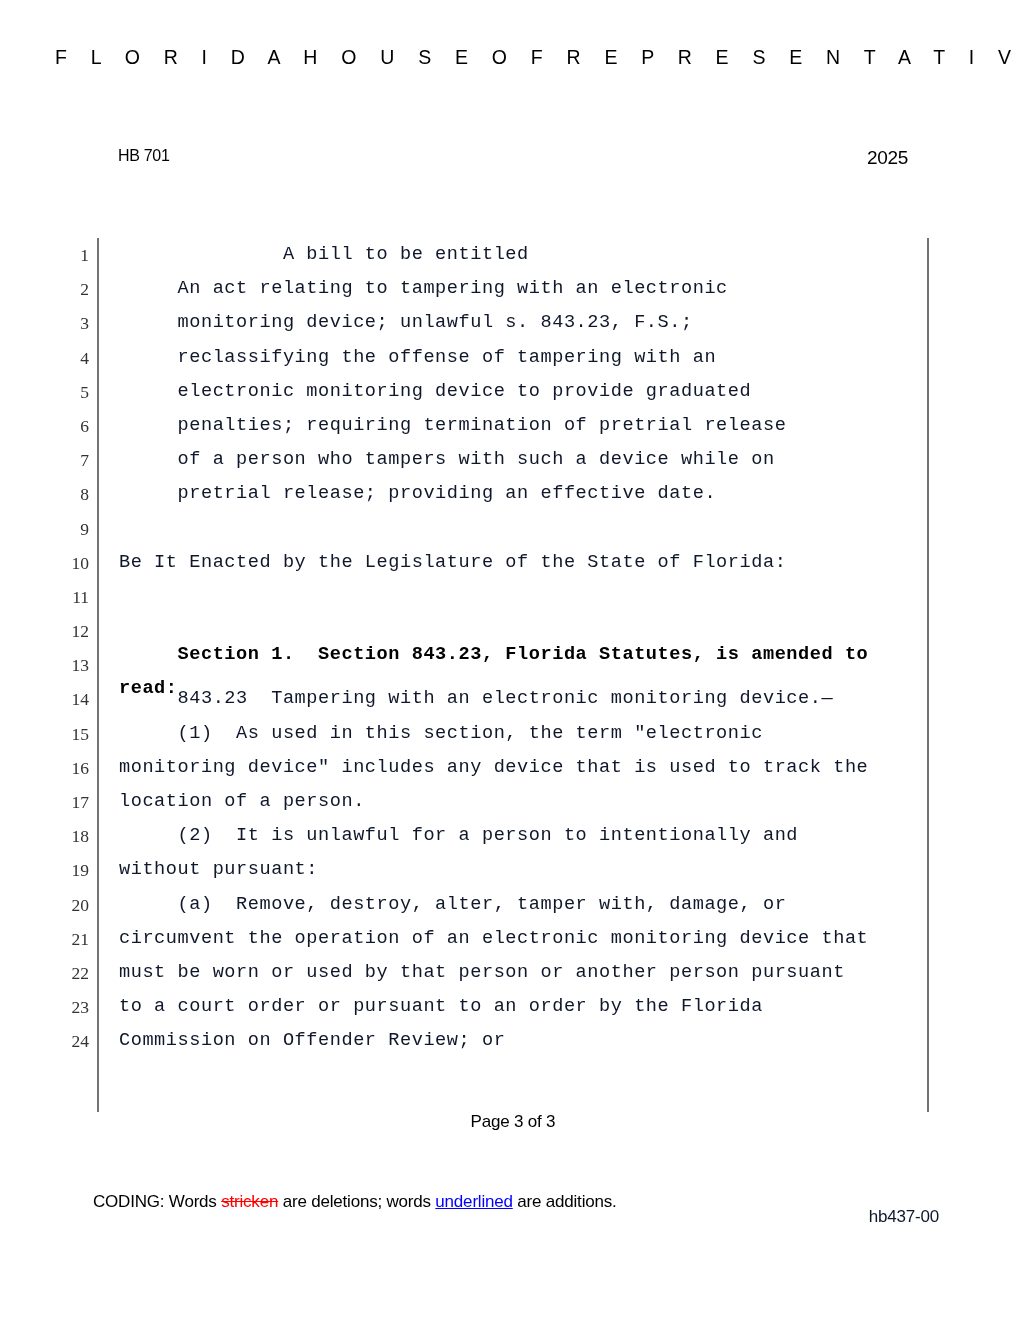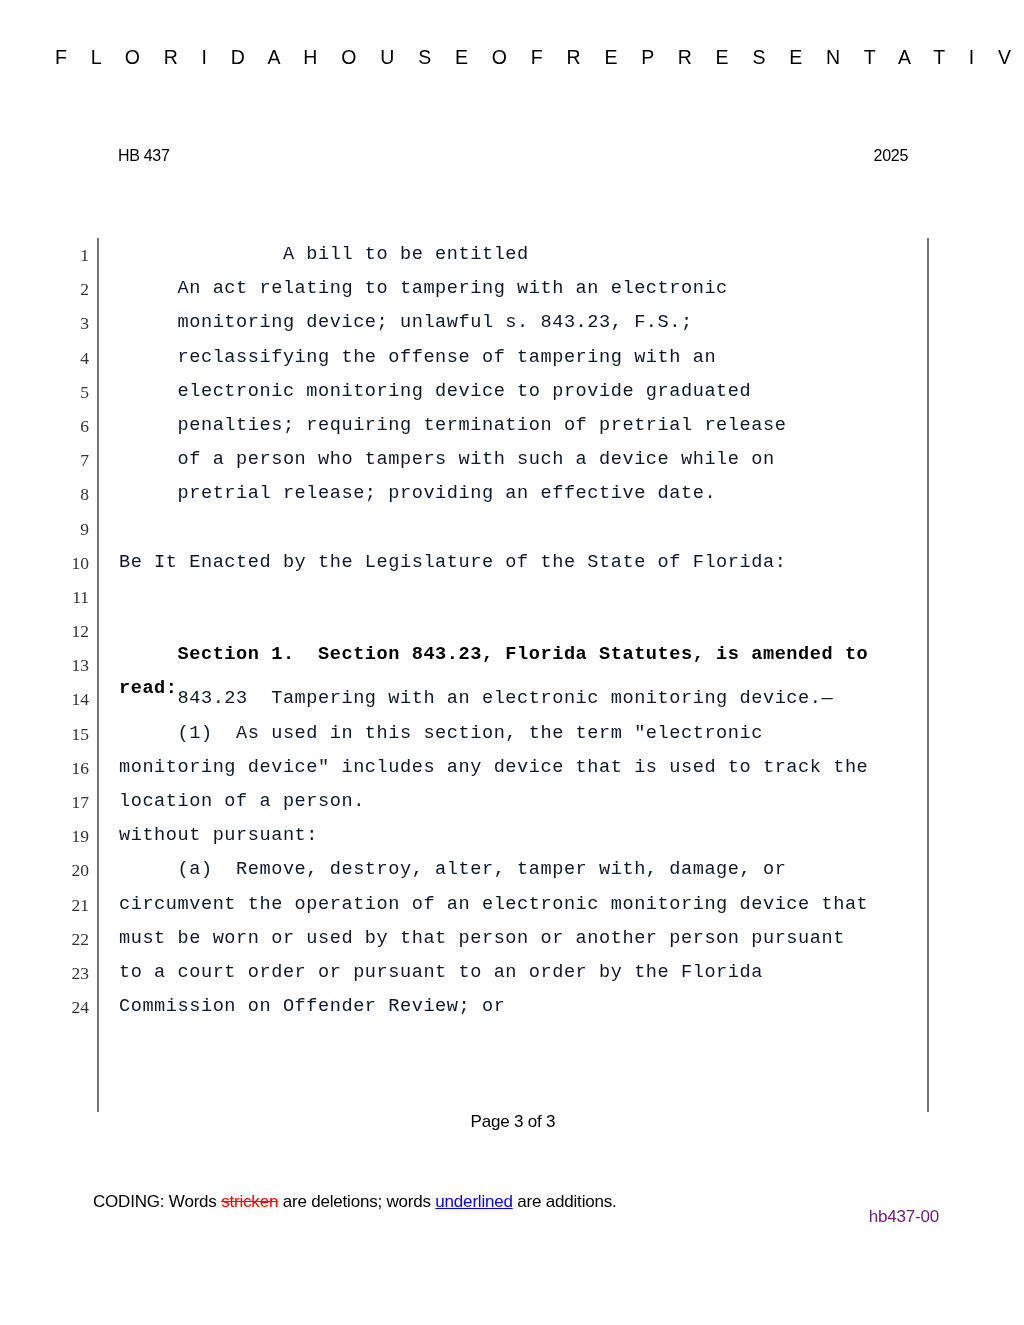--- a/index.html
+++ b/index.html
@@ -48,21 +48,21 @@
     font-family: "Liberation Sans", sans-serif;
     font-size: 16px;
     letter-spacing: -0.3px;
     color: #000000;
   }
   .bill-year {
     position: absolute;
     right: 0;
     top: 0;
     font-family: "Liberation Sans", sans-serif;
-    font-size: 16px;
+    font-size: 19px;
     letter-spacing: -0.3px;
     color: #000000;
   }
 
   
   .body-block {
     position: absolute;
     top: 238px;
     left: 97px;
     width: 832px;
@@ -151,32 +151,32 @@
   }
   .doc-id {
     position: absolute;
     top: 1207px;
     left: 0;
     width: 939px;
     text-align: right;
     font-family: "Liberation Sans", sans-serif;
     font-size: 17px;
     letter-spacing: -0.2px;
-    color: #701a75;
+    color: #0f172a;
   }
 </style>
 </head>
 <body>
 
 <div class="page">
 
   <div class="masthead">F L O R I D A   H O U S E   O F   R E P R E S E N T A T I V E S</div>
 
   <div class="billrow">
-    <span class="bill-number">HB 437</span>
+    <span class="bill-number">HB 701</span>
     <span class="bill-year">2025</span>
   </div>
 
   <div class="body-block">
     <div class="rule-left"></div>
     <div class="rule-right"></div>
     <div class="lines" id="lines-container">
         <div class="line">
           <span class="lineno">1</span>
           <span class="linetext">              A bill to be entitled</span>
@@ -239,20 +239,24 @@
         </div>
         <div class="line">
           <span class="lineno">16</span>
           <span class="linetext">monitoring device" includes any device that is used to track the</span>
         </div>
         <div class="line">
           <span class="lineno">17</span>
           <span class="linetext">location of a person.</span>
         </div>
         <div class="line">
+          <span class="lineno">18</span>
+          <span class="linetext">     (2)  It is unlawful for a person to intentionally and</span>
+        </div>
+        <div class="line">
           <span class="lineno">19</span>
           <span class="linetext">without pursuant:</span>
         </div>
         <div class="line">
           <span class="lineno">20</span>
           <span class="linetext">     (a)  Remove, destroy, alter, tamper with, damage, or</span>
         </div>
         <div class="line">
           <span class="lineno">21</span>
           <span class="linetext">circumvent the operation of an electronic monitoring device that</span>

